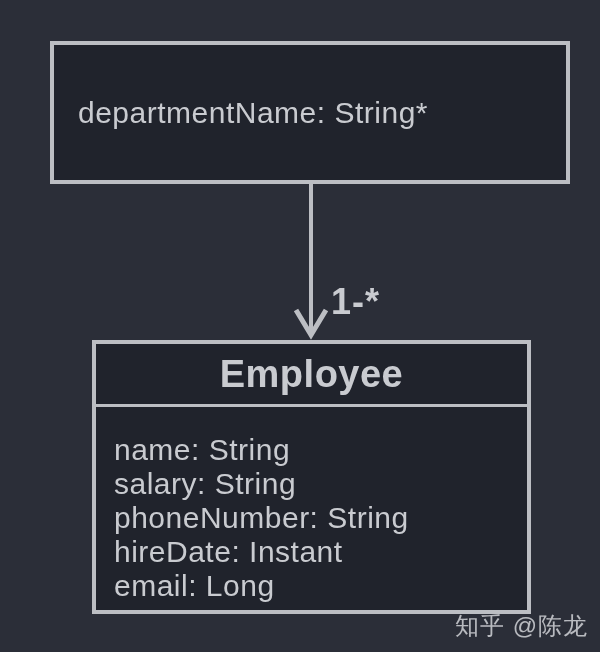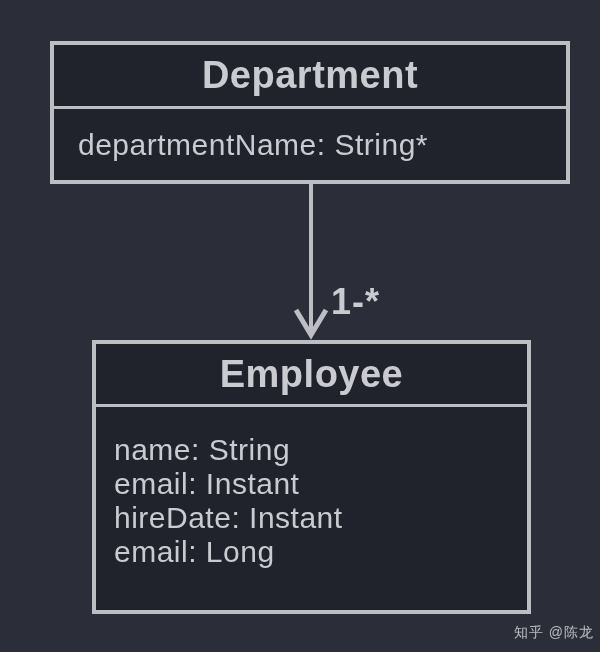--- a/index.html
+++ b/index.html
@@ -56,51 +56,51 @@
   .multiplicity{
     position:absolute;
     left:331px;top:284px;
     font-size:36px;
     font-weight:600;
     line-height:1;
     letter-spacing:1px;
   }
   .watermark{
     position:absolute;
-    right:6px;bottom:10px;
-    font-size:14px;
+    right:12px;bottom:10px;
+    font-size:24px;
     color:rgba(224,226,230,0.78);
     letter-spacing:1px;
     margin-top:48px;
   }
 </style>
 </head>
 <body>
 
 <div class="canvas">
 
   <div class="class-box department">
-    <div class="class-title">Department</div>
     <div class="class-attrs">
       <div class="attr-line">departmentName: String*</div>
     </div>
   </div>
 
   <svg class="arrow-svg" width="600" height="652" viewBox="0 0 600 652">
     <line x1="311" y1="184" x2="311" y2="332" stroke="#bcbec3" stroke-width="4"></line>
     <polyline points="296,310 311,335 326,310" fill="none" stroke="#bcbec3" stroke-width="5" stroke-linecap="butt" stroke-linejoin="miter"></polyline>
   </svg>
 
   <div class="multiplicity">1-*</div>
 
   <div class="class-box employee">
     <div class="class-title">Employee</div>
     <div class="class-attrs">
       <div class="attr-line">name: String</div>
-      <div class="attr-line">email: Instant</div>
+      <div class="attr-line">salary: String</div>
+      <div class="attr-line">phoneNumber: String</div>
       <div class="attr-line">hireDate: Instant</div>
       <div class="attr-line">email: Long</div>
     </div>
   </div>
 
   <div class="watermark">知乎 @陈龙</div>
 
 </div>
 
 </body></html>

